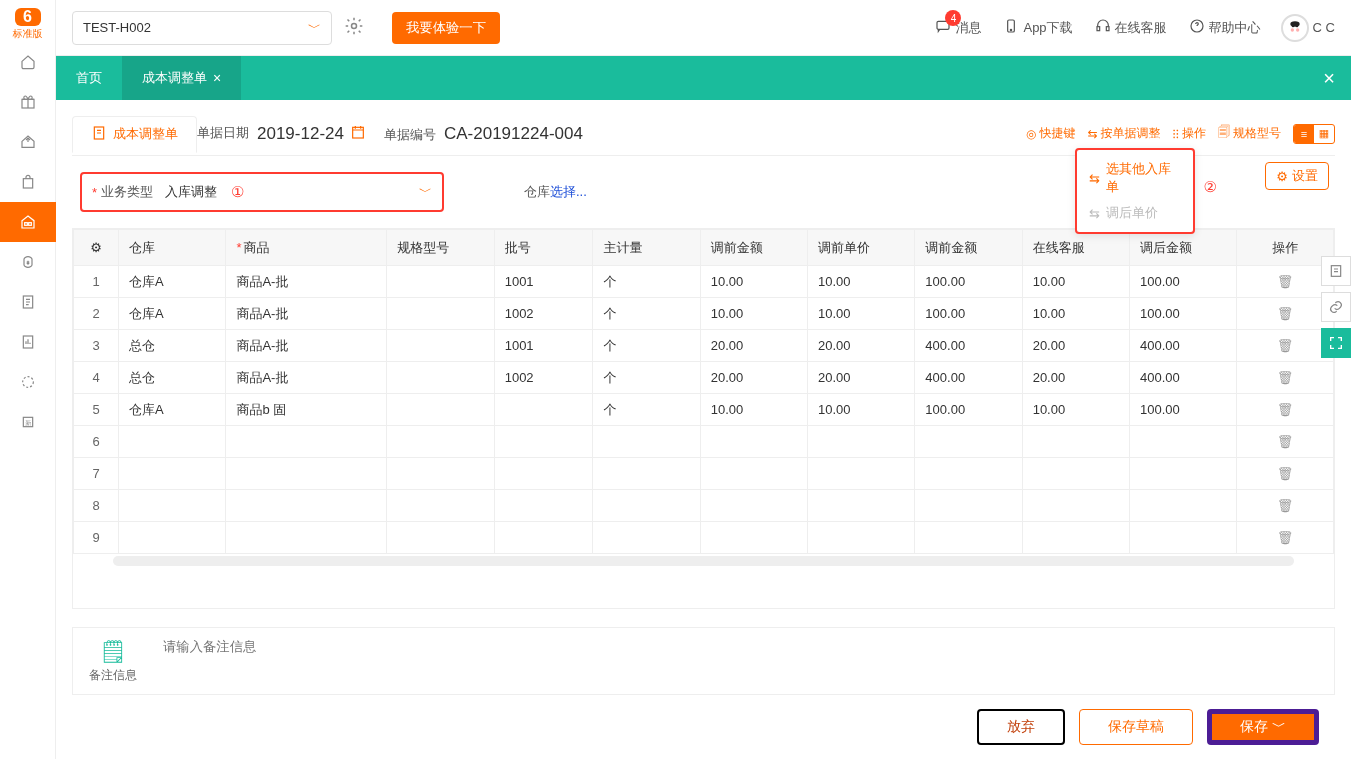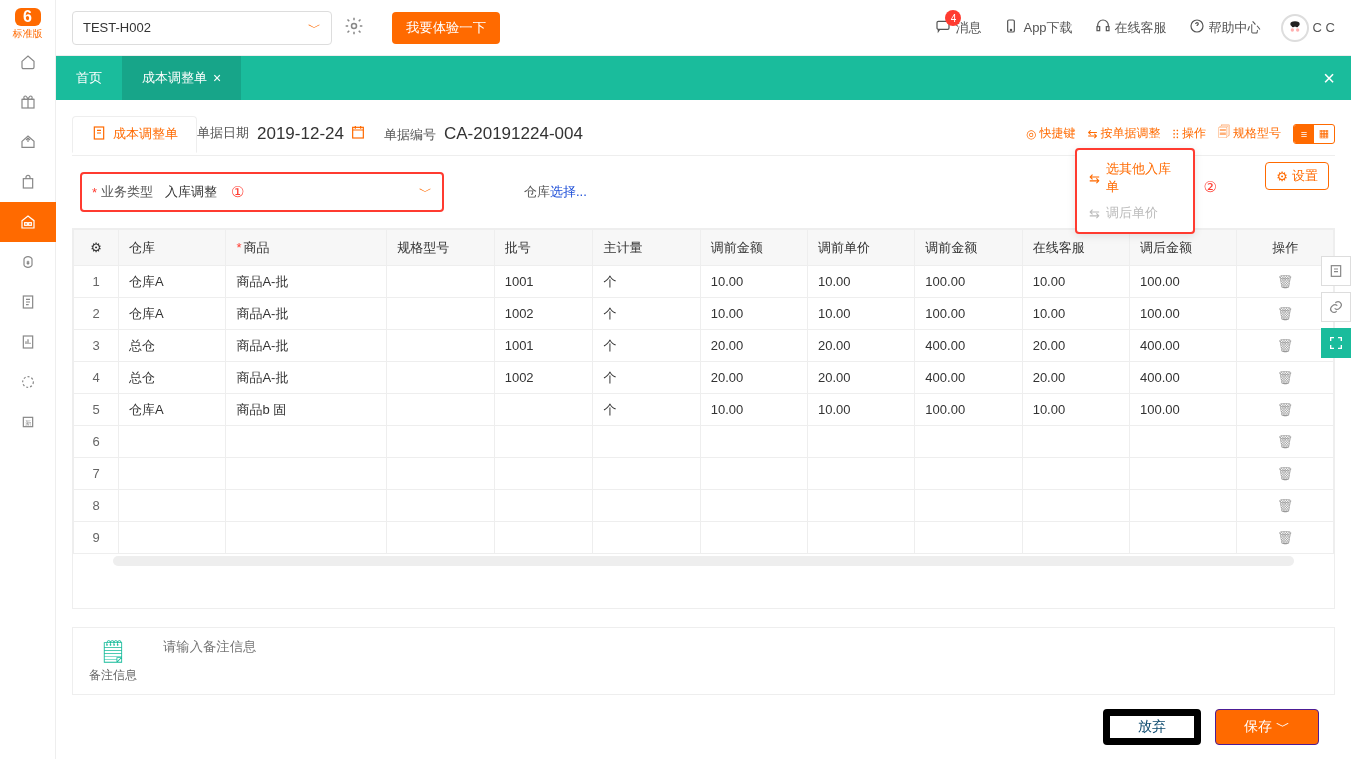--- a/index.html
+++ b/index.html
@@ -72,23 +72,23 @@
 td.op{text-align:center;color:#999;cursor:pointer}
 .hscroll{height:10px;background:#eee;margin:2px 40px 0 40px;border-radius:5px;position:relative}
 
 .remark-area{margin-top:18px;border:1px solid #eee;display:flex;min-height:68px}
 .remark-label{width:80px;display:flex;flex-direction:column;align-items:center;justify-content:center;color:#666;font-size:12px}
 .remark-label .ico{color:#1abc9c;font-size:22px;margin-bottom:2px}
 .remark-input{flex:1;border:none;padding:10px;color:#999;outline:none;resize:none}
 
 .footer{height:64px;display:flex;align-items:center;justify-content:flex-end;gap:14px;padding:0 16px}
 .btn{height:36px;padding:0 28px;border-radius:4px;cursor:pointer;font-size:14px;display:flex;align-items:center;gap:4px}
-.btn-plain{border:7px solid #000000;background:#fff;color:#0c4a6e}
+.btn-plain{border:2px solid #000000;background:#fff;color:#c2410c}
 .btn-outline{border:1px solid #ff6a00;background:#fff;color:#ff6a00}
-.btn-primary{border:1px solid #4c1d95;background:#ff6a00;color:#fff}
+.btn-primary{border:5px solid #4c1d95;background:#ff6a00;color:#fff}
 
 .right-dock{position:absolute;right:0;top:256px;width:30px;display:flex;flex-direction:column;gap:6px}
 .dock-item{width:30px;height:30px;border:1px solid #ddd;display:flex;align-items:center;justify-content:center;color:#888;background:#fff;cursor:pointer}
 .dock-item.active{background:#1abc9c;color:#fff;border-color:#1abc9c}
 
 svg{width:16px;height:16px}
 .ico-lg svg{width:20px;height:20px}
 </style>
 </head>
 <body>
@@ -454,20 +454,21 @@
       <div class="remark-area">
         <div class="remark-label">
           <span class="ico">🗒</span>
           <span>备注信息</span>
         </div>
         <textarea class="remark-input" placeholder="请输入备注信息" style=""></textarea>
       </div>
 
       <div class="footer">
         <button class="btn btn-plain">放弃</button>
+        <button class="btn btn-outline">保存草稿</button>
         <button class="btn btn-primary">
             <span>保存</span> 
             <span>﹀</span>
           </button>
       </div>
     </div>
   </div>
 
   <div class="right-dock">
     <div class="dock-item">

